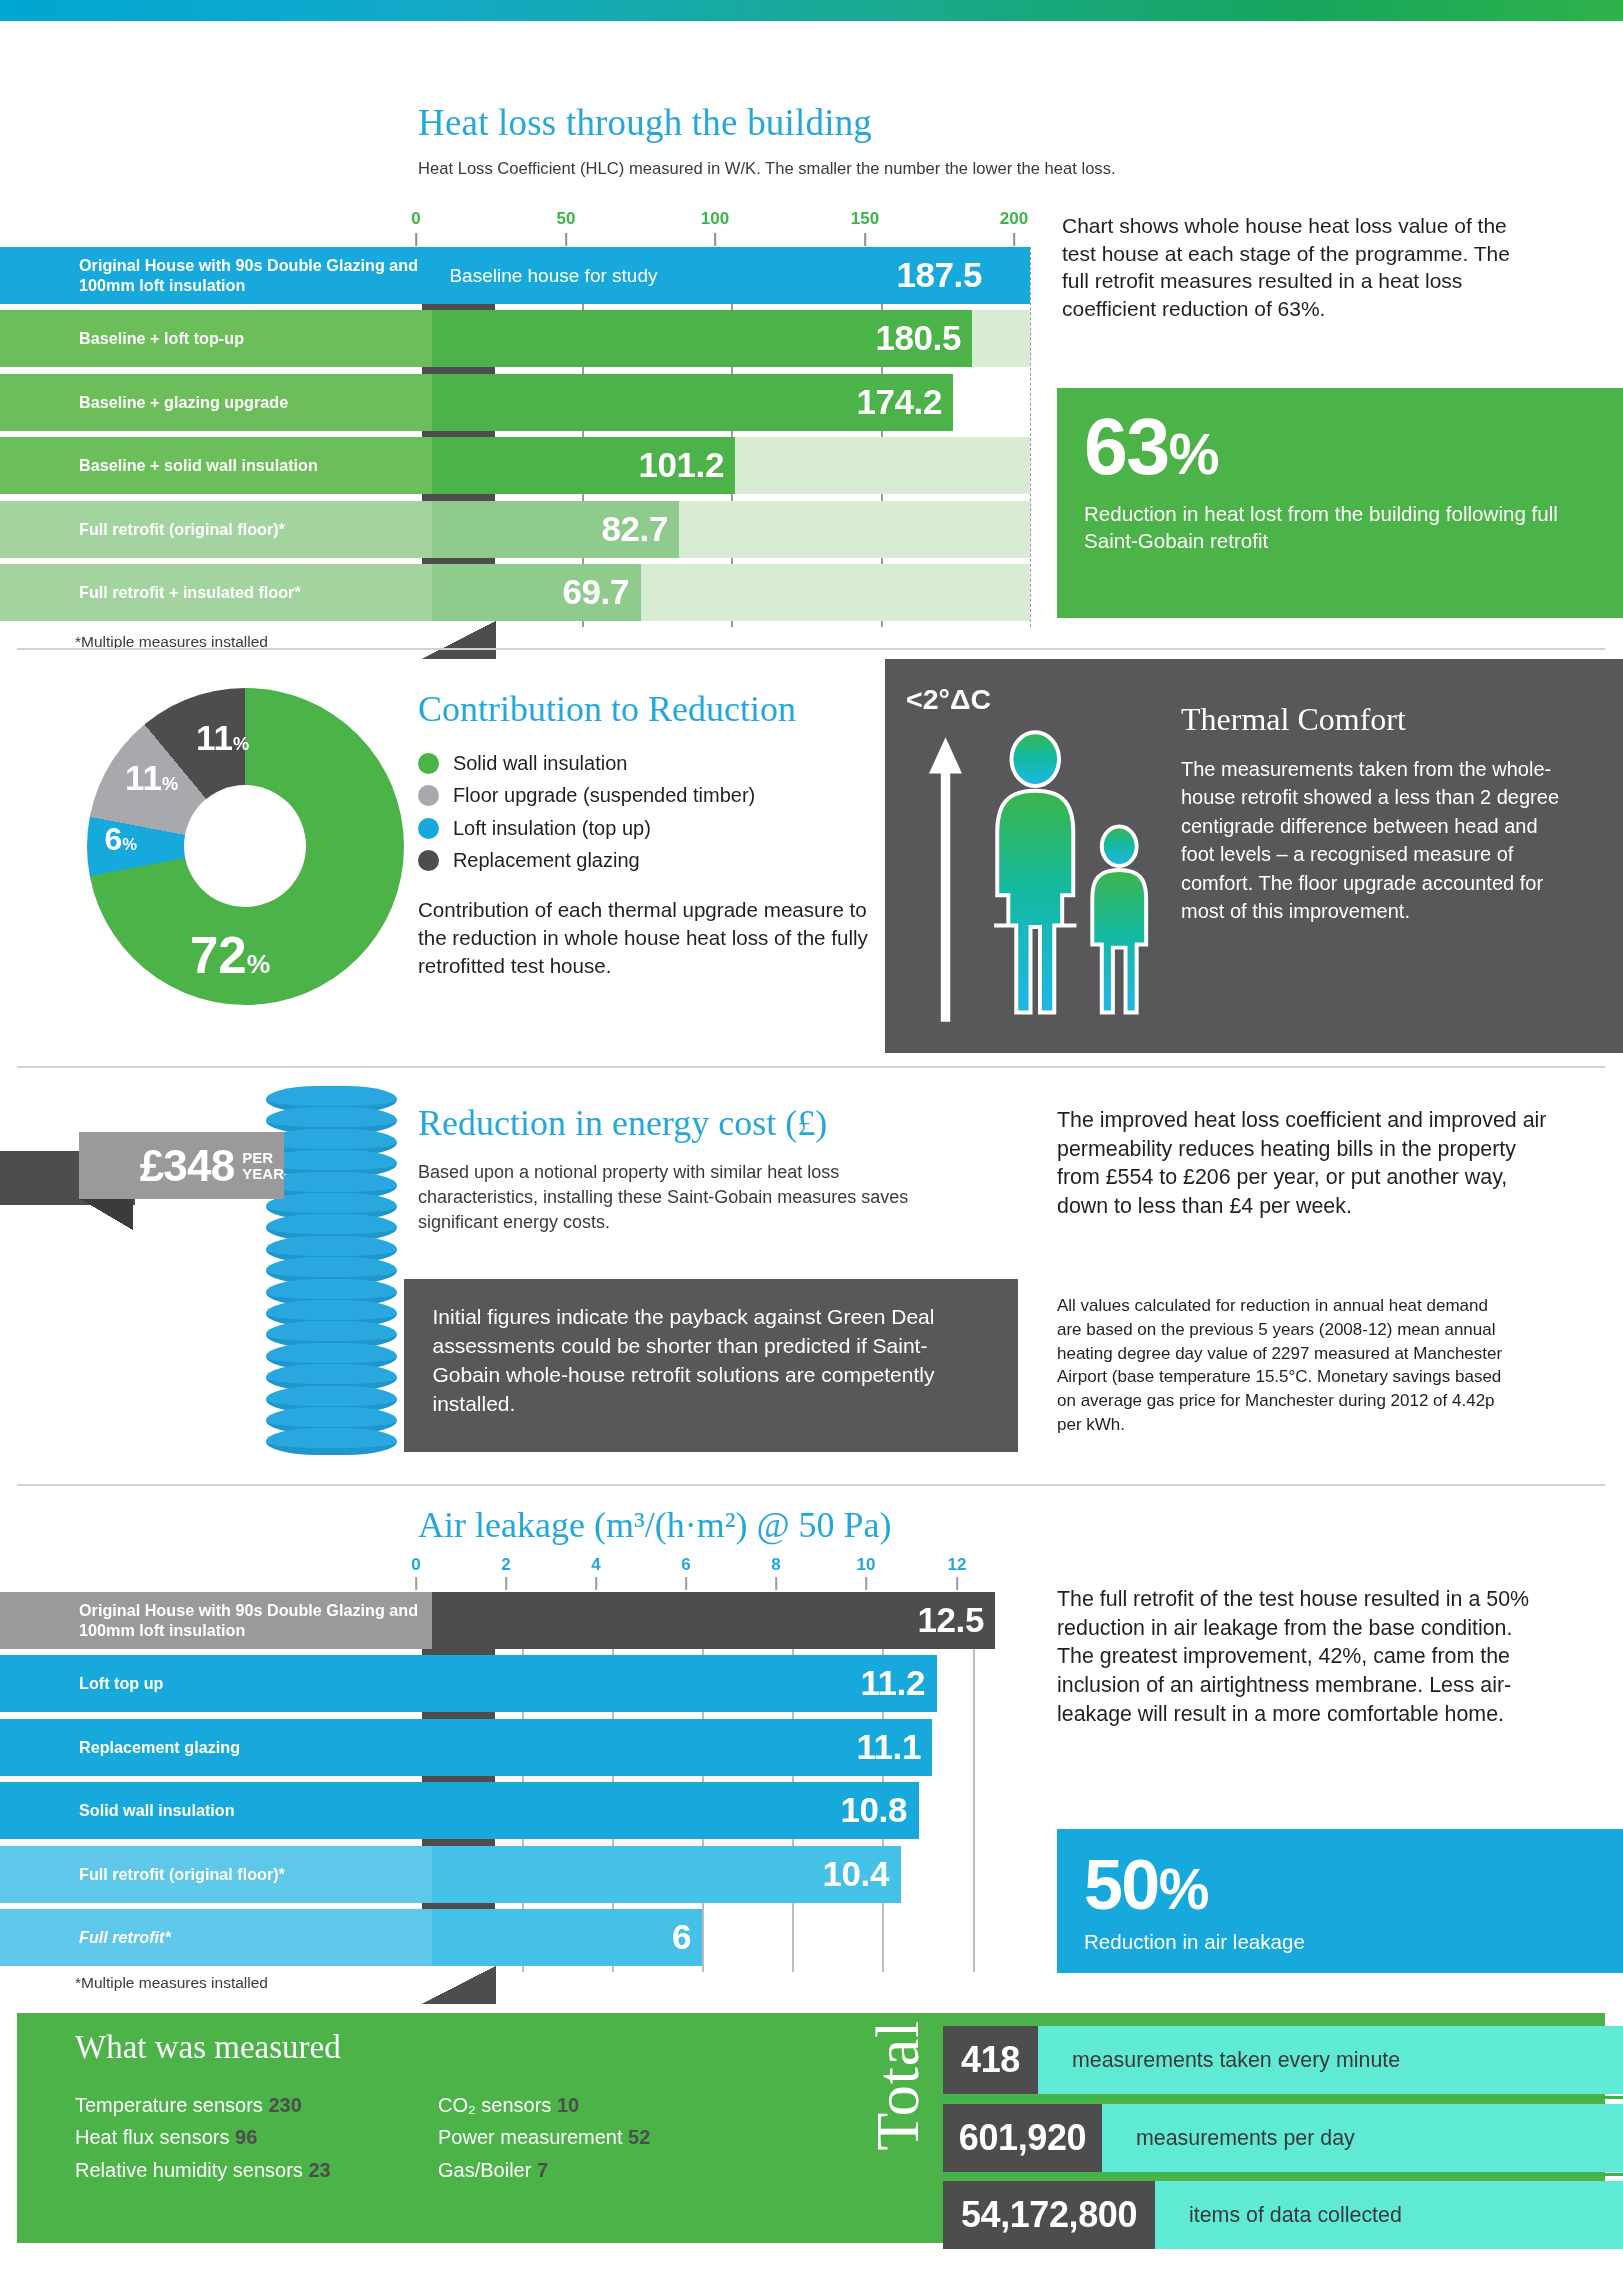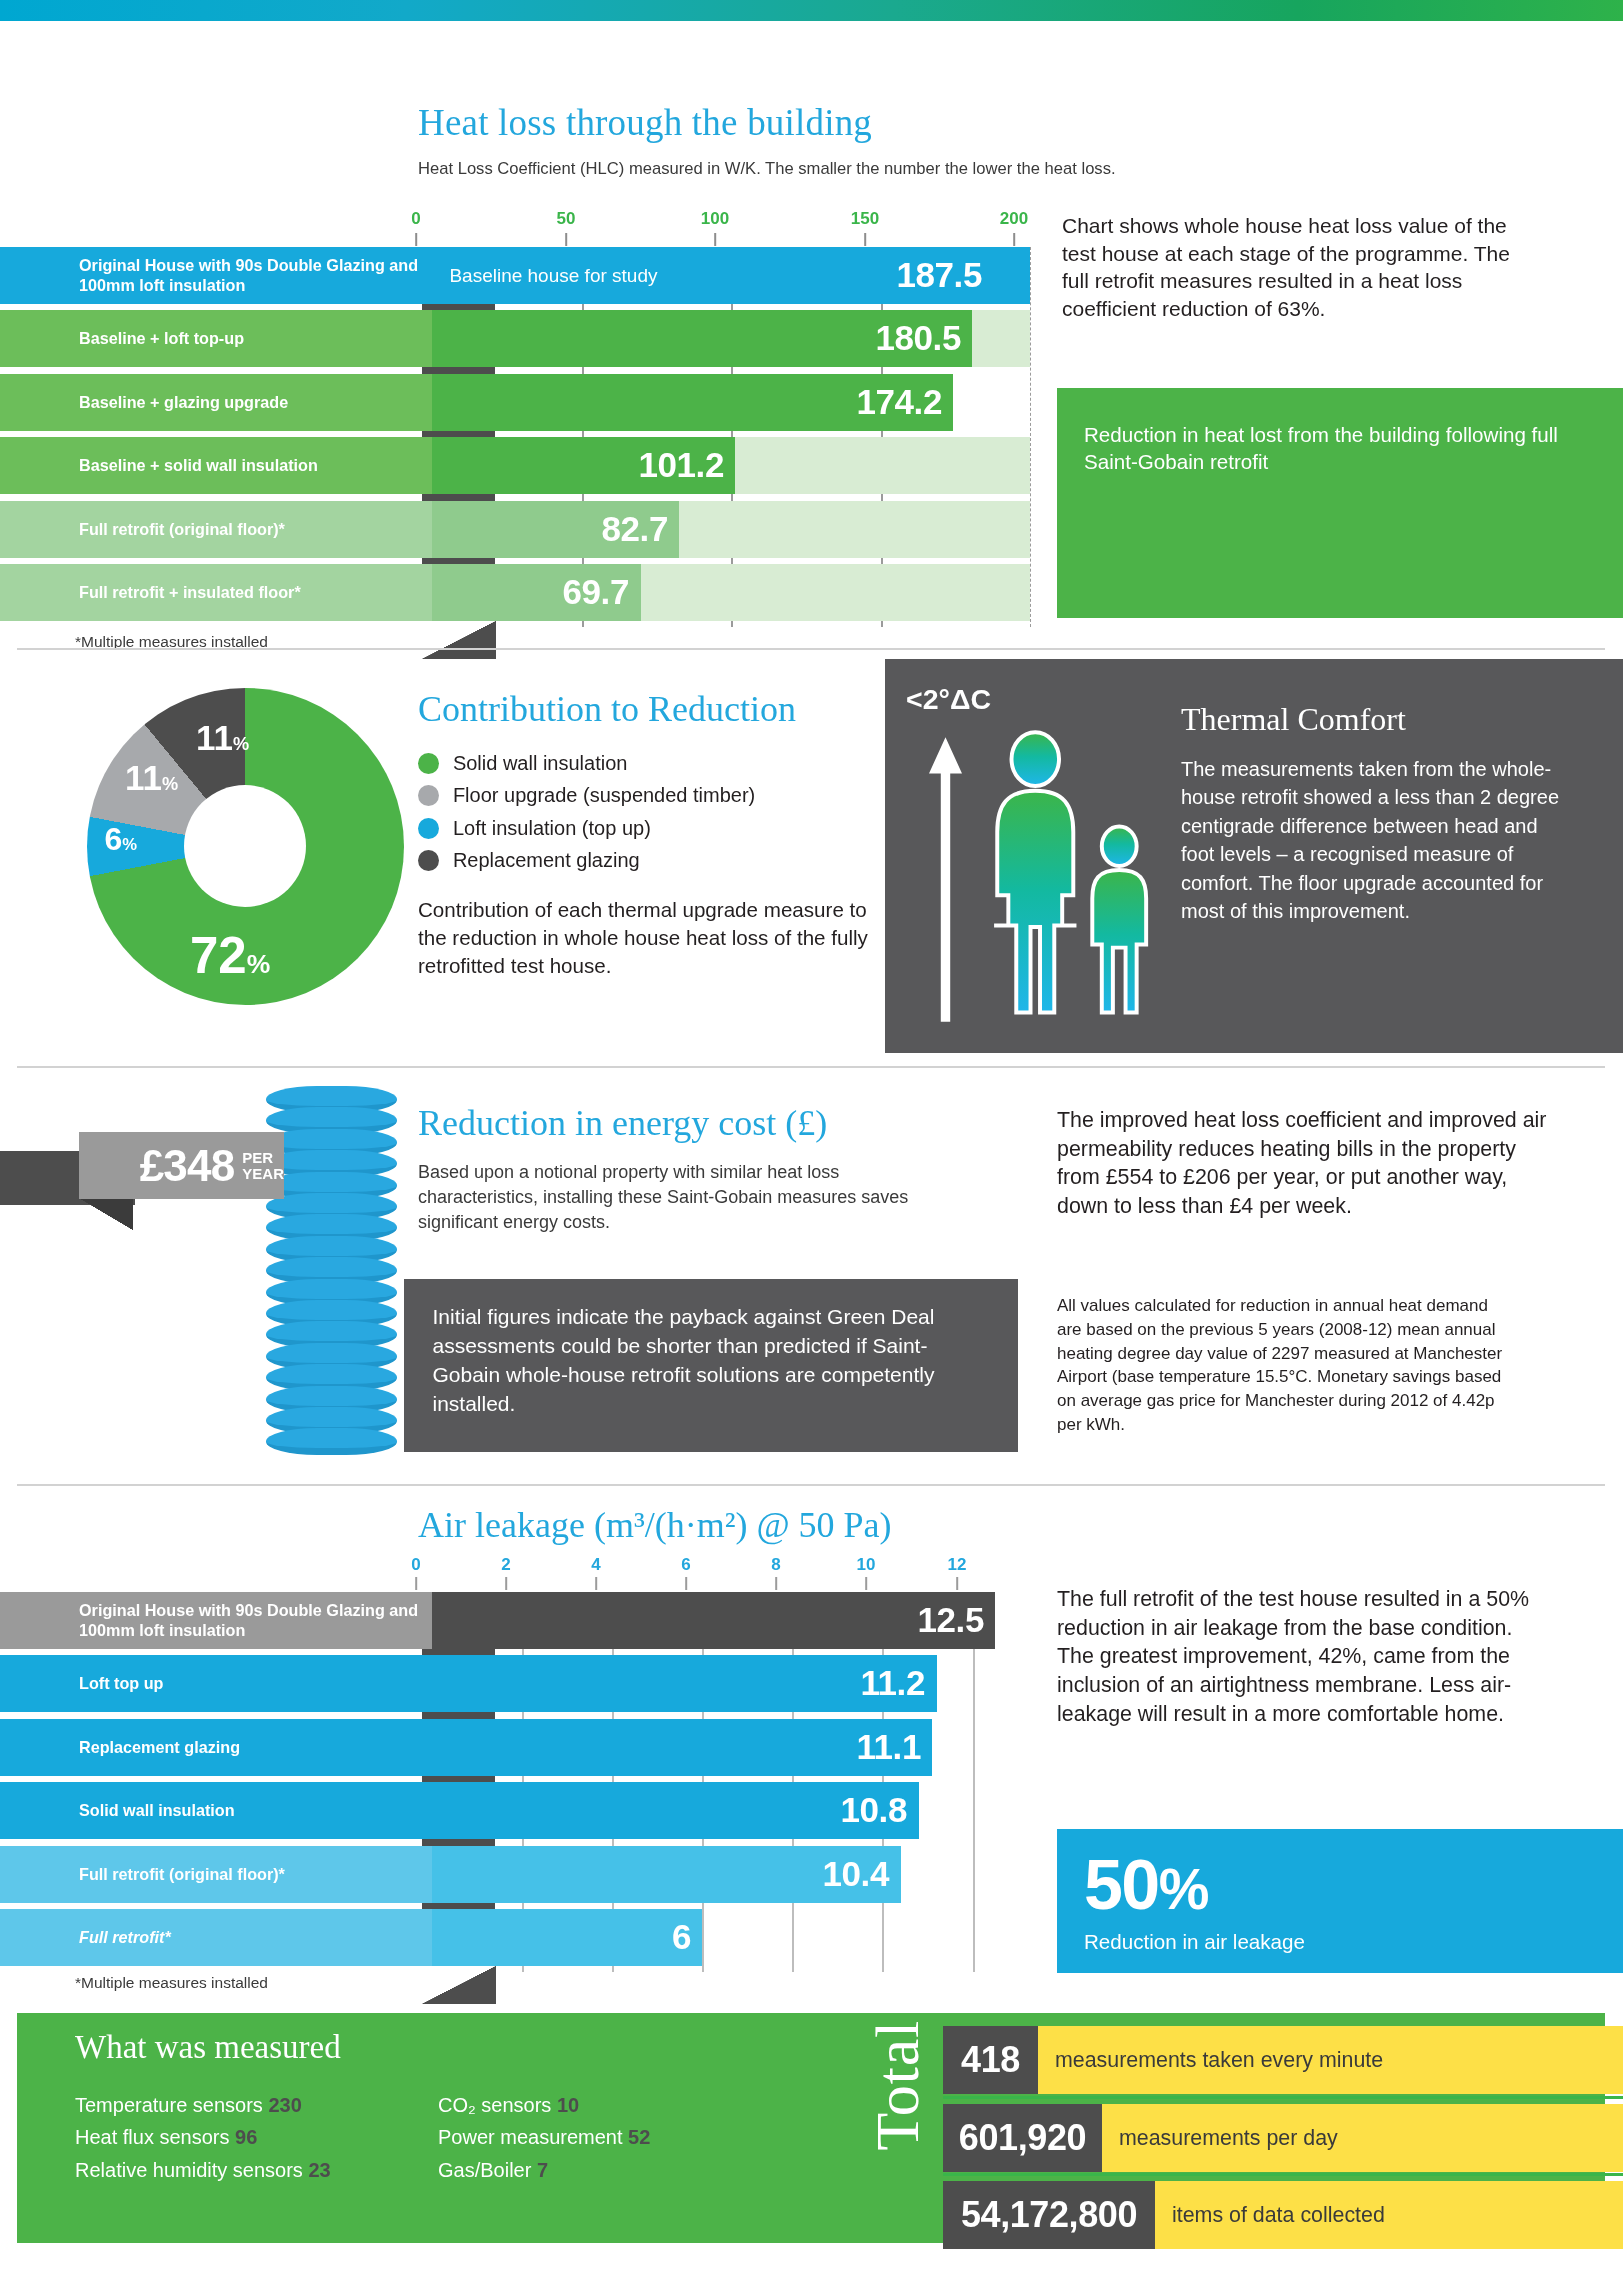--- a/index.html
+++ b/index.html
@@ -167,22 +167,22 @@
     font-family: "Liberation Serif", serif; color: #ffffff; font-size: 62px;
     writing-mode: vertical-rl; transform: rotate(180deg); letter-spacing: 0.8px;
   }
   .statrow { position: absolute; left: 943px; height: 68px; }
   .statnum {
     position: absolute; left: 0; top: 0; height: 68px; background: #4d4d4d; color: #ffffff;
     display: flex; align-items: center; justify-content: center;
     font-size: 36px; font-weight: bold; padding: 0 14.3px; letter-spacing: -0.4px;
   }
   .stattxt {
-    position: absolute; top: 0; height: 68px; background: #fde047; color: #3a3a3a;
-    display: flex; align-items: center; padding-left: 17px; font-size: 21.4px;
+    position: absolute; top: 0; height: 68px; background: #5eead4; color: #3a3a3a;
+    display: flex; align-items: center; padding-left: 34px; font-size: 21.4px;
     right: 0;
   }
   .statsep { position: absolute; left: 943px; width: 680px; height: 3.2px; background: #3ab54a; }
 </style>
 </head>
 <body>
 
 <div class="page">
 
   <div class="topbar"></div>
@@ -257,20 +257,21 @@
         </div>
       </div>
       <div class="corner-tri" style="top: 374px;"></div>
     </div>
 
   <div class="body-txt note1">*Multiple measures installed</div>
 
   <div class="body-txt s1-right">Chart shows whole house heat loss value of the test house at each stage of the programme. The full retrofit measures resulted in a heat loss coefficient reduction of 63%.</div>
 
   <div class="greenbox">
+    <div class="bignum"><span>63</span><span class="pct">%</span></div>
     <div class="boxcap">Reduction in heat lost from the building following full Saint-Gobain retrofit</div>
   </div>
 
   <div class="divider" style="top:648px"></div>
 
   <div class="donut-wrap">
     <div class="donut" id="donut" style="background: conic-gradient(rgb(76, 179, 72) 0deg, rgb(76, 179, 72) 259.2deg, rgb(23, 169, 220) 259.2deg, rgb(23, 169, 220) 280.8deg, rgb(167, 169, 172) 280.8deg, rgb(167, 169, 172) 320.4deg, rgb(77, 77, 77) 320.4deg, rgb(77, 77, 77) 360deg);"></div>
     <div class="donut-hole"></div>
     <div class="dlab" id="dlab0" style="left: 103px; top: 238px; font-size: 51px;">72<span class="u">%</span></div>
     <div class="dlab" id="dlab1" style="left: 17.4px; top: 133px; font-size: 32px;">6<span class="u">%</span></div>

